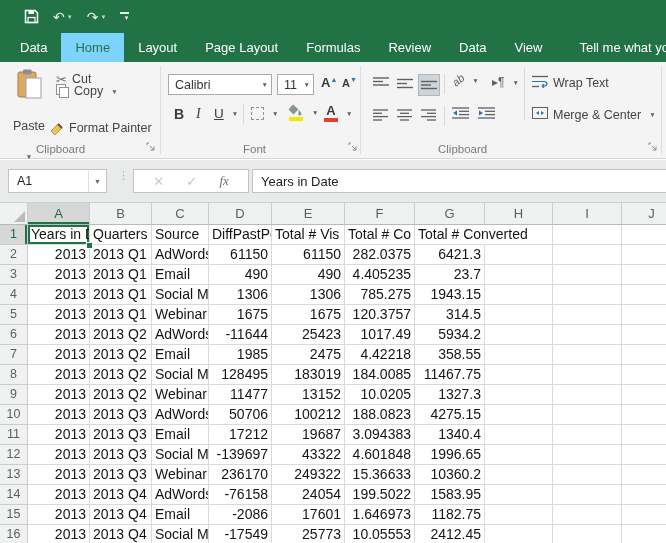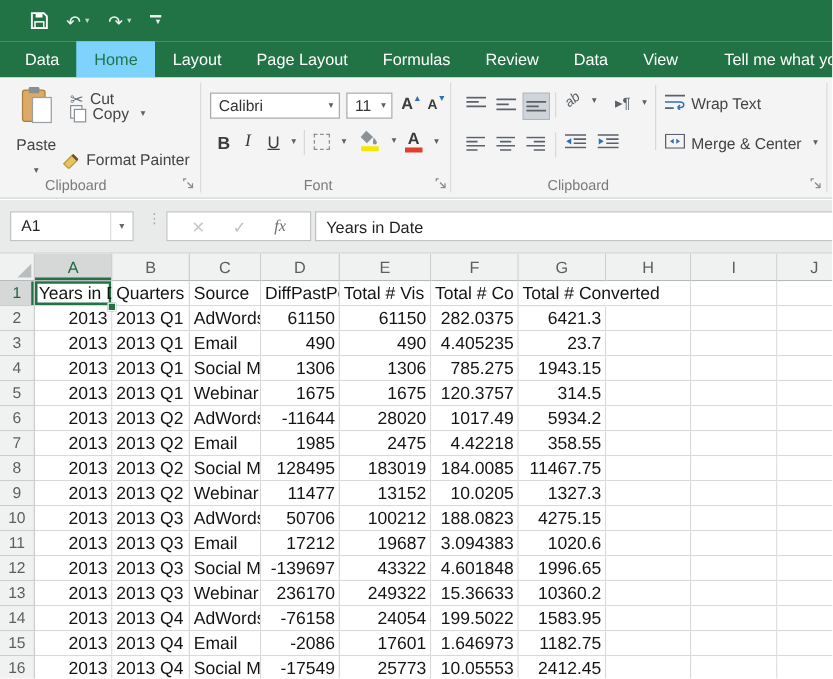--- a/index.html
+++ b/index.html
@@ -27,21 +27,21 @@
   
   .ribbon{position:absolute;top:62px;left:0;width:666px;height:97px;background:#f4f4f4;
           border-bottom:1px solid #d5d5d5;box-sizing:border-box;font-size:12.5px;color:#444;}
   .abs{position:absolute;}
   .vsep{position:absolute;top:4px;bottom:4px;width:1px;background:#dcdcdc;}
   .msep{position:absolute;width:1px;background:#d8d8d8;}
   .glabel{position:absolute;bottom:3px;font-size:11.5px;color:#7a7a7a;}
   .lbl{font-size:12.5px;color:#444;white-space:nowrap;}
   .dd{font-size:6.5px;color:#5a6168;margin-left:3px;}
   .hbtn{display:flex;align-items:center;gap:5px;cursor:default;}
-  .paste-btn{display:flex;flex-direction:column;align-items:center;width:46px;gap:10px;}
+  .paste-btn{display:flex;flex-direction:column;align-items:center;width:46px;gap:20px;}
   .paste-btn .dd{margin:0;}
   .combo{position:absolute;height:21px;background:#fff;border:1px solid #ababab;
          display:flex;align-items:center;justify-content:space-between;
          padding:0 3px 0 6px;font-size:12.5px;color:#333;box-sizing:border-box;}
   .fmt-b{font-weight:bold;font-size:14px;color:#3b3b3b;}
   .fmt-i{font-style:italic;font-family:"Liberation Serif",serif;font-size:14px;color:#3b3b3b;}
   .fmt-u{font-size:13.5px;text-decoration:underline;color:#3b3b3b;}
   .bigA{font-size:13px;font-weight:bold;color:#3b3b3b;line-height:1;}
   .sizecaret{font-size:7px;color:#2f6fb5;vertical-align:top;line-height:1;}
   .colorbar{width:14px;height:4px;margin-top:1px;}
@@ -455,21 +455,21 @@
           <div class="cell al" style="width: 68px;"></div>
           <div class="cell al" style="width: 69px;"></div>
           <div class="cell al" style="width: 60px;"></div>
         </div>
         <div class="grow">
           <div class="rh">6</div>
           <div class="cell ar" style="width: 62px;">2013</div>
           <div class="cell al" style="width: 62px;">2013 Q2</div>
           <div class="cell al" style="width: 57px;">AdWords</div>
           <div class="cell ar" style="width: 63px;">-11644</div>
-          <div class="cell ar" style="width: 73px;">28020</div>
+          <div class="cell ar" style="width: 73px;">25423</div>
           <div class="cell ar" style="width: 70px;">1017.49</div>
           <div class="cell ar" style="width: 70px;">5934.2</div>
           <div class="cell al" style="width: 68px;"></div>
           <div class="cell al" style="width: 69px;"></div>
           <div class="cell al" style="width: 60px;"></div>
         </div>
         <div class="grow">
           <div class="rh">7</div>
           <div class="cell ar" style="width: 62px;">2013</div>
           <div class="cell al" style="width: 62px;">2013 Q2</div>
@@ -522,21 +522,21 @@
           <div class="cell al" style="width: 60px;"></div>
         </div>
         <div class="grow">
           <div class="rh">11</div>
           <div class="cell ar" style="width: 62px;">2013</div>
           <div class="cell al" style="width: 62px;">2013 Q3</div>
           <div class="cell al" style="width: 57px;">Email</div>
           <div class="cell ar" style="width: 63px;">17212</div>
           <div class="cell ar" style="width: 73px;">19687</div>
           <div class="cell ar" style="width: 70px;">3.094383</div>
-          <div class="cell ar" style="width: 70px;">1020.6</div>
+          <div class="cell ar" style="width: 70px;">1340.4</div>
           <div class="cell al" style="width: 68px;"></div>
           <div class="cell al" style="width: 69px;"></div>
           <div class="cell al" style="width: 60px;"></div>
         </div>
         <div class="grow">
           <div class="rh">12</div>
           <div class="cell ar" style="width: 62px;">2013</div>
           <div class="cell al" style="width: 62px;">2013 Q3</div>
           <div class="cell al" style="width: 57px;">Social Med</div>
           <div class="cell ar" style="width: 63px;">-139697</div>

